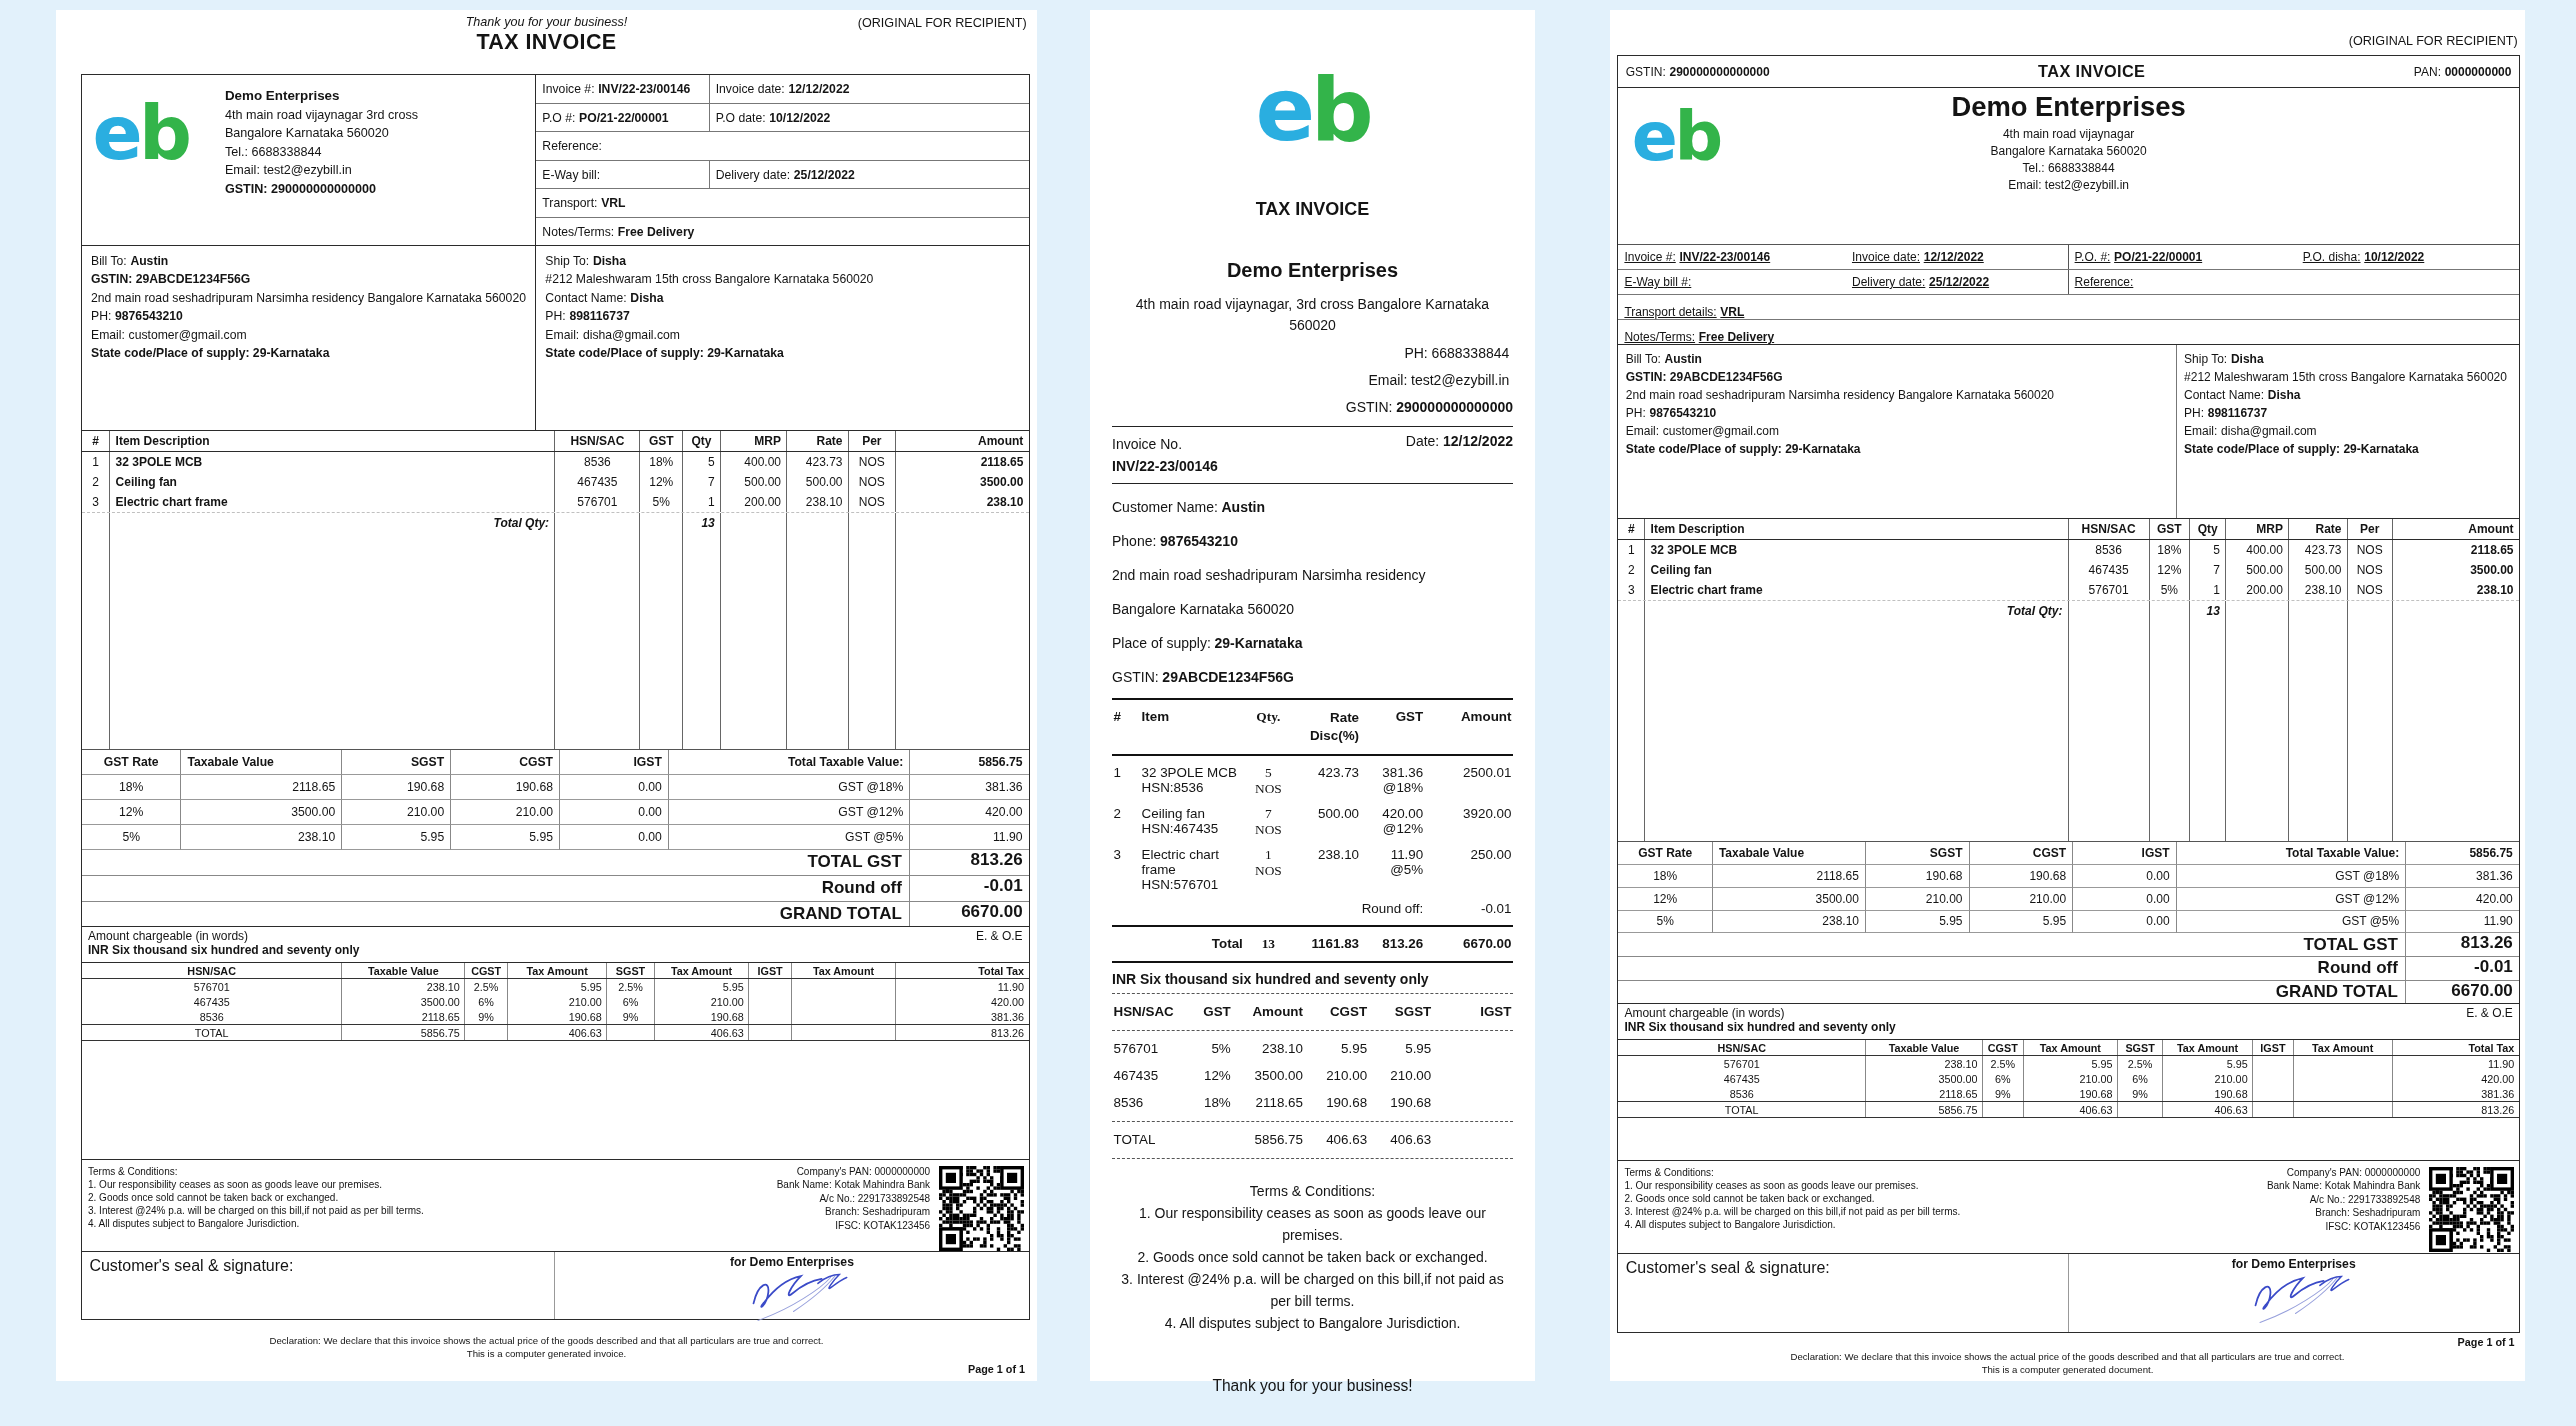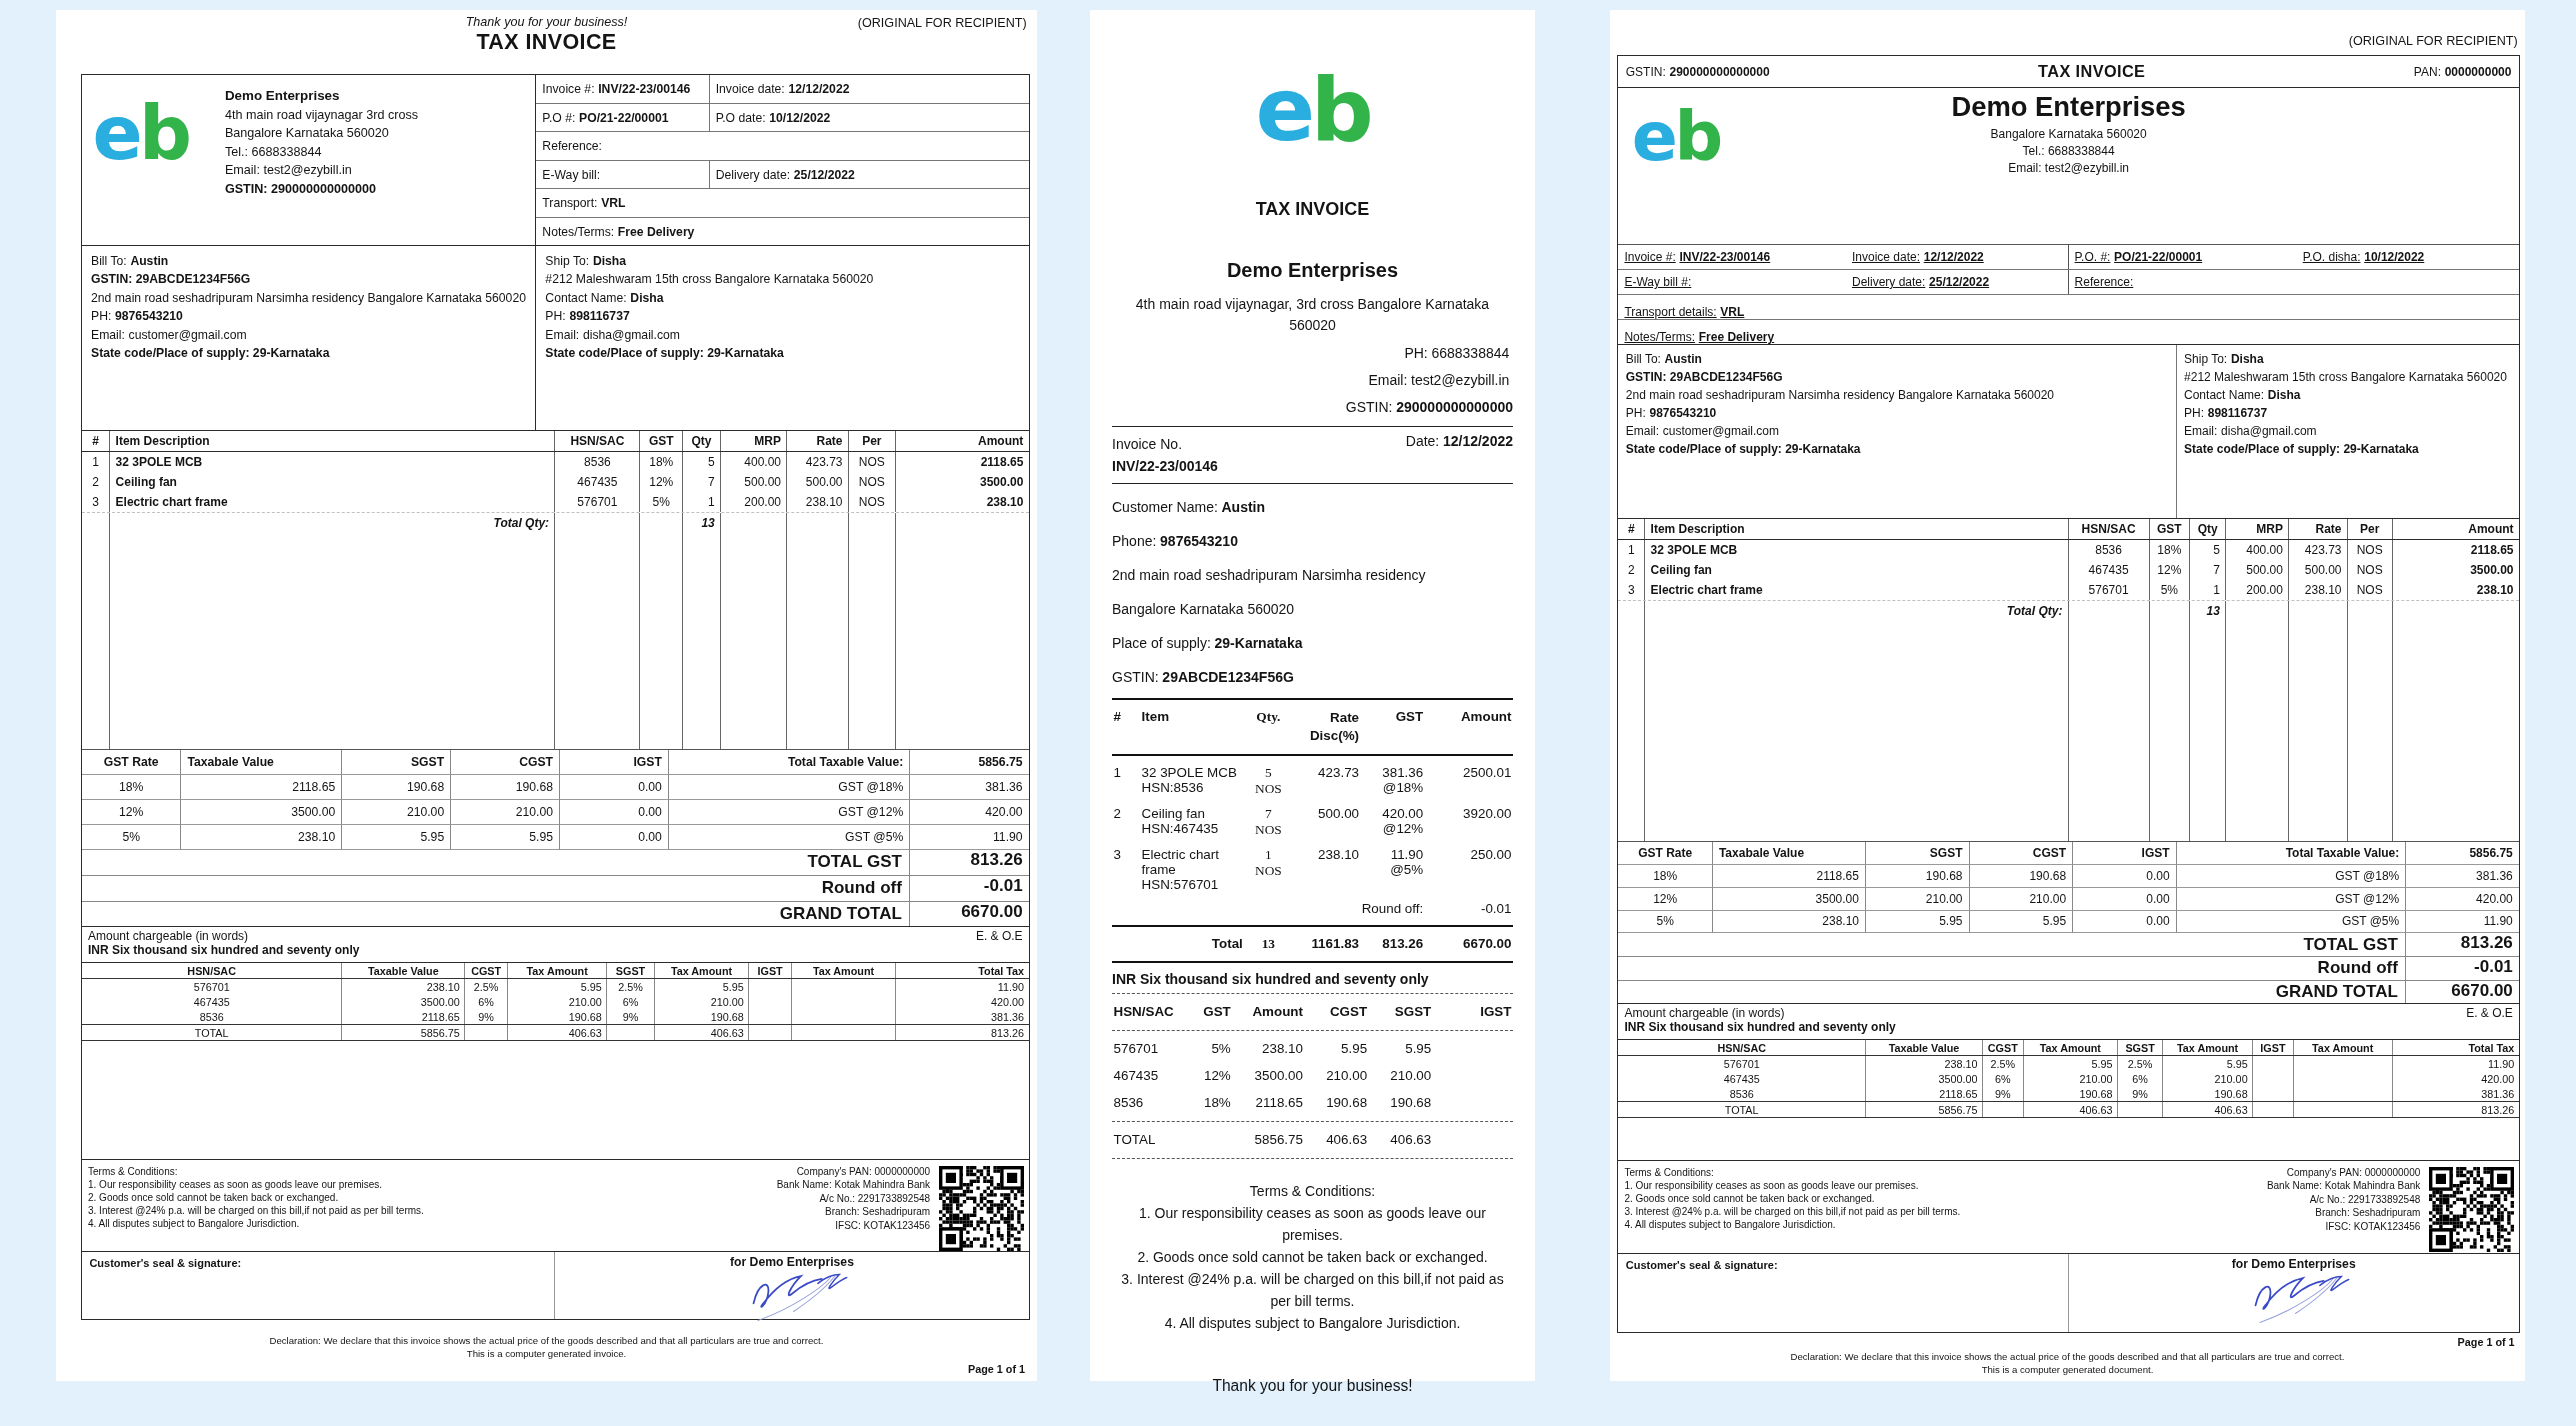--- a/index.html
+++ b/index.html
@@ -90,21 +90,21 @@
   .htot { border-top:1.1px solid #333; border-bottom:1.5px solid #333; }
 
   .spacer { flex:1; }
 
   .sec-terms { height:93px; border-top:1.5px solid #2b2b2b; border-bottom:1.5px solid #2b2b2b; display:flex; font-size:10px; padding:4.5px 4.5px 3px 6px; }
   .tc { width:50%; line-height:13px; }
   .bank { flex:1; text-align:right; line-height:13.4px; padding-right:9px; }
   .qr { width:85px; height:85px; flex:none; margin-top:0.7px; }
 
   .sec-sign { flex:none; height:67px; display:flex; }
-  .scust { width:50%; border-right:0.7px solid #999; padding:4.5px 7.4px; font-size:11px;font-weight:bold; }
+  .scust { width:50%; border-right:0.7px solid #999; padding:4.5px 7.4px; font-size:16px; }
   .sfor { flex:1; text-align:center; padding-top:3px; font-size:12.2px; position:relative; }
   .sig { position:absolute; left:50%; top:18px; transform:translateX(-40%); }
 
   .lp-decl { position:absolute; left:0; right:0; bottom:21px; text-align:center; font-size:9.6px; line-height:13.4px; }
   .lp-page { position:absolute; right:12px; bottom:6px; font-size:10.8px; font-weight:bold; }
 
   
   .rc { padding:58px 22px 0; text-align:center; font-size:14px; }
   .rc-logo { font-size:88px; margin-bottom:47px; }
   .rc-title { font-size:18px; font-weight:bold; margin-bottom:39px; }
@@ -946,20 +946,21 @@
   <div class="rbox">
     <div class="r-gstpan">
       <div class="lv"><span>GSTIN:</span><b>290000000000000</b></div>
       <div class="mid">TAX INVOICE</div>
       <div class="lv"><span>PAN:</span><b>0000000000</b></div>
     </div>
 
     <div class="r-company">
       <div class="logo"><span class="le">e</span><span class="lb">b</span></div>
       <div class="r-coname">Demo Enterprises</div>
+      <div class="r-coline">4th main road vijaynagar</div>
       <div class="r-coline">Bangalore Karnataka 560020</div>
       <div class="r-coline">Tel.: 6688338844</div>
       <div class="r-coline">Email: test2@ezybill.in</div>
     </div>
 
     <div class="r-meta">
       <div class="r-mrow">
         <div class="r-mhalf">
           <div class="r-mq lv"><span>Invoice #:</span><b>INV/22-23/00146</b></div>
           <div class="r-mq2 lv"><span>Invoice date:</span><b>12/12/2022</b></div>

